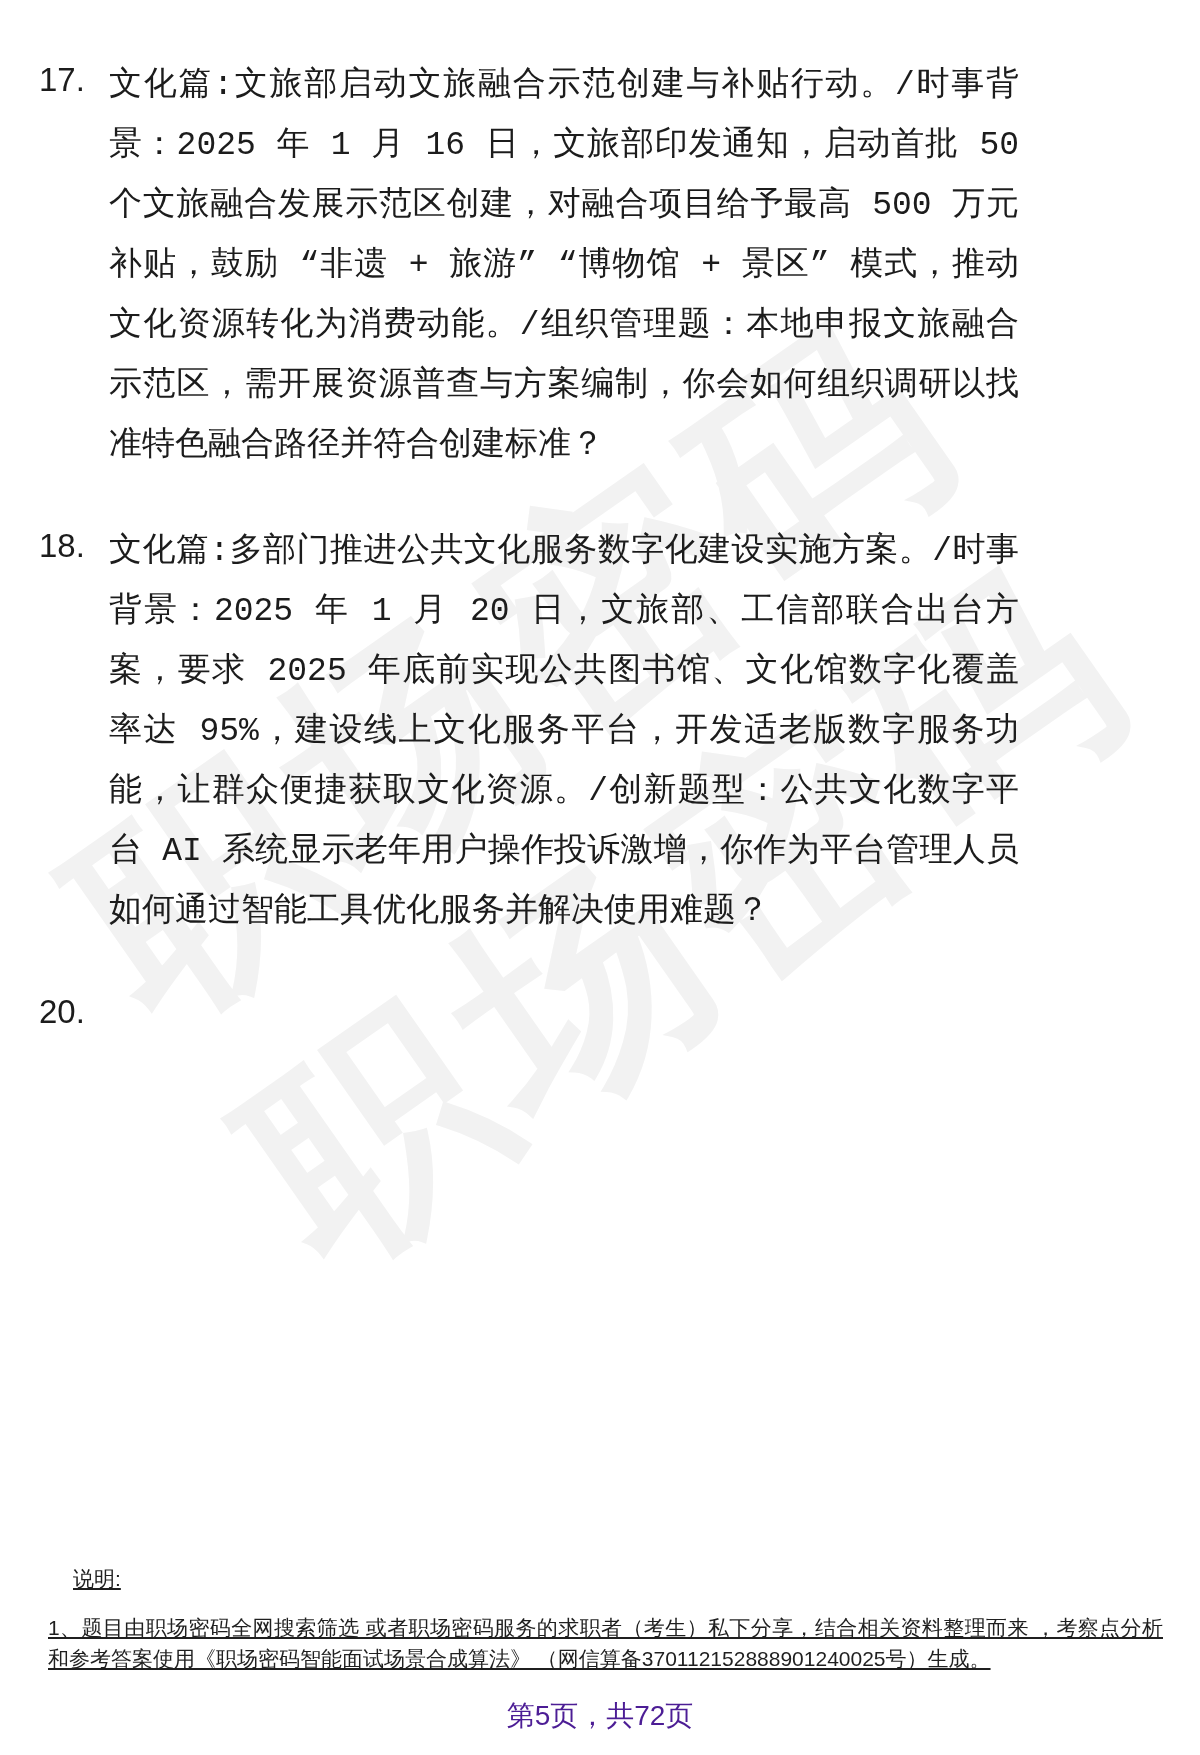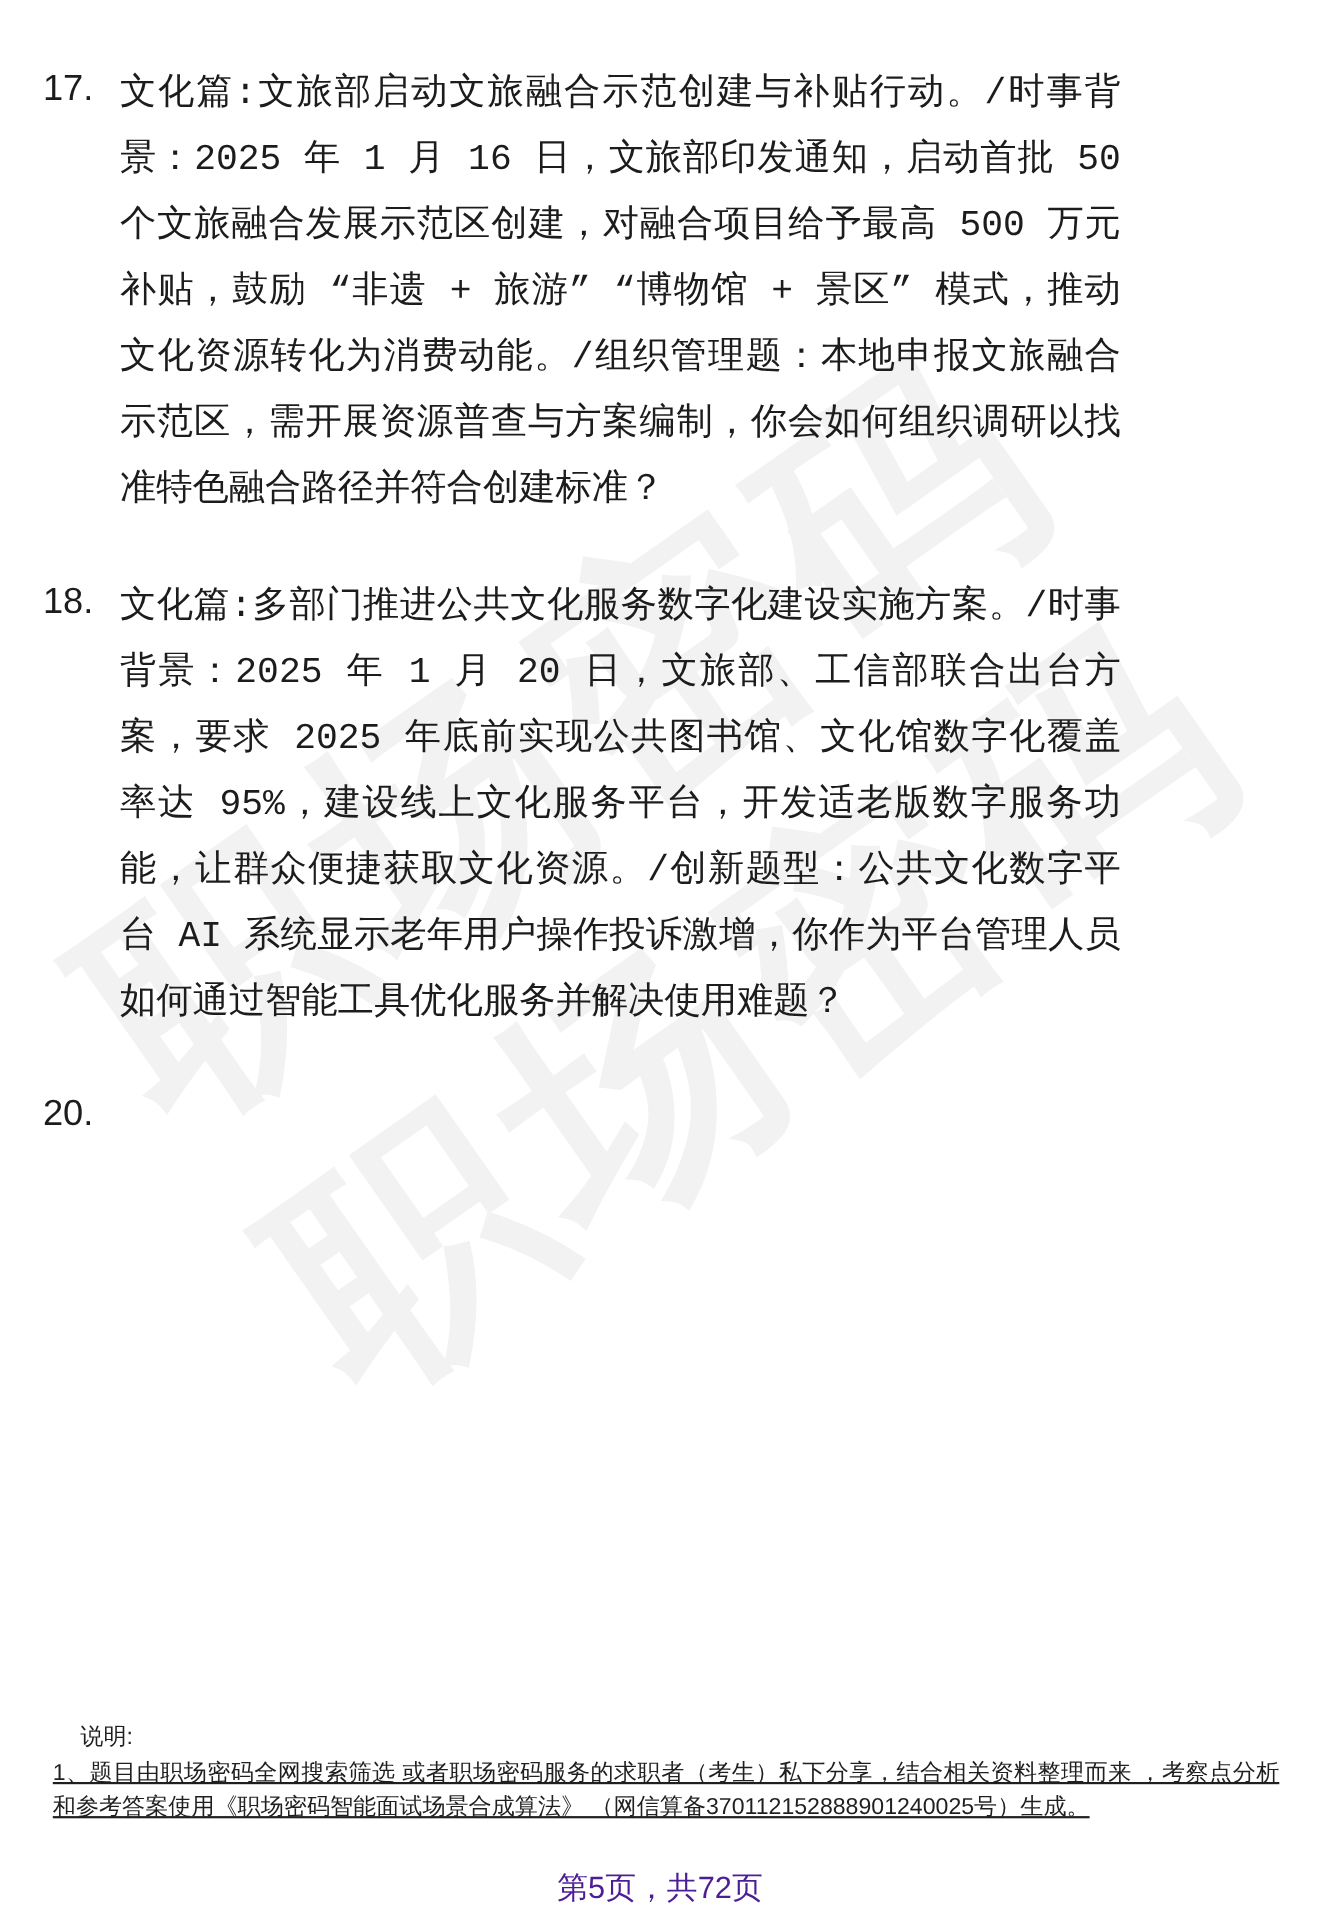--- a/index.html
+++ b/index.html
@@ -59,21 +59,22 @@
     z-index: 1;
     left: 48px;
     top: 1563px;
     width: 1115px;
     font-size: 21px;
     line-height: 31px;
     color: #1f1f1f;
   }
   .notes-title {
     margin-left: 25px;
-    margin-bottom: 2px;
+    margin-bottom: 18px;
+    text-decoration: underline;
   }
   .notes-body {
     text-align: justify;
     text-decoration: underline;
   }
   .page-footer {
     position: absolute;
     z-index: 1;
     left: 0;
     top: 1697px;

